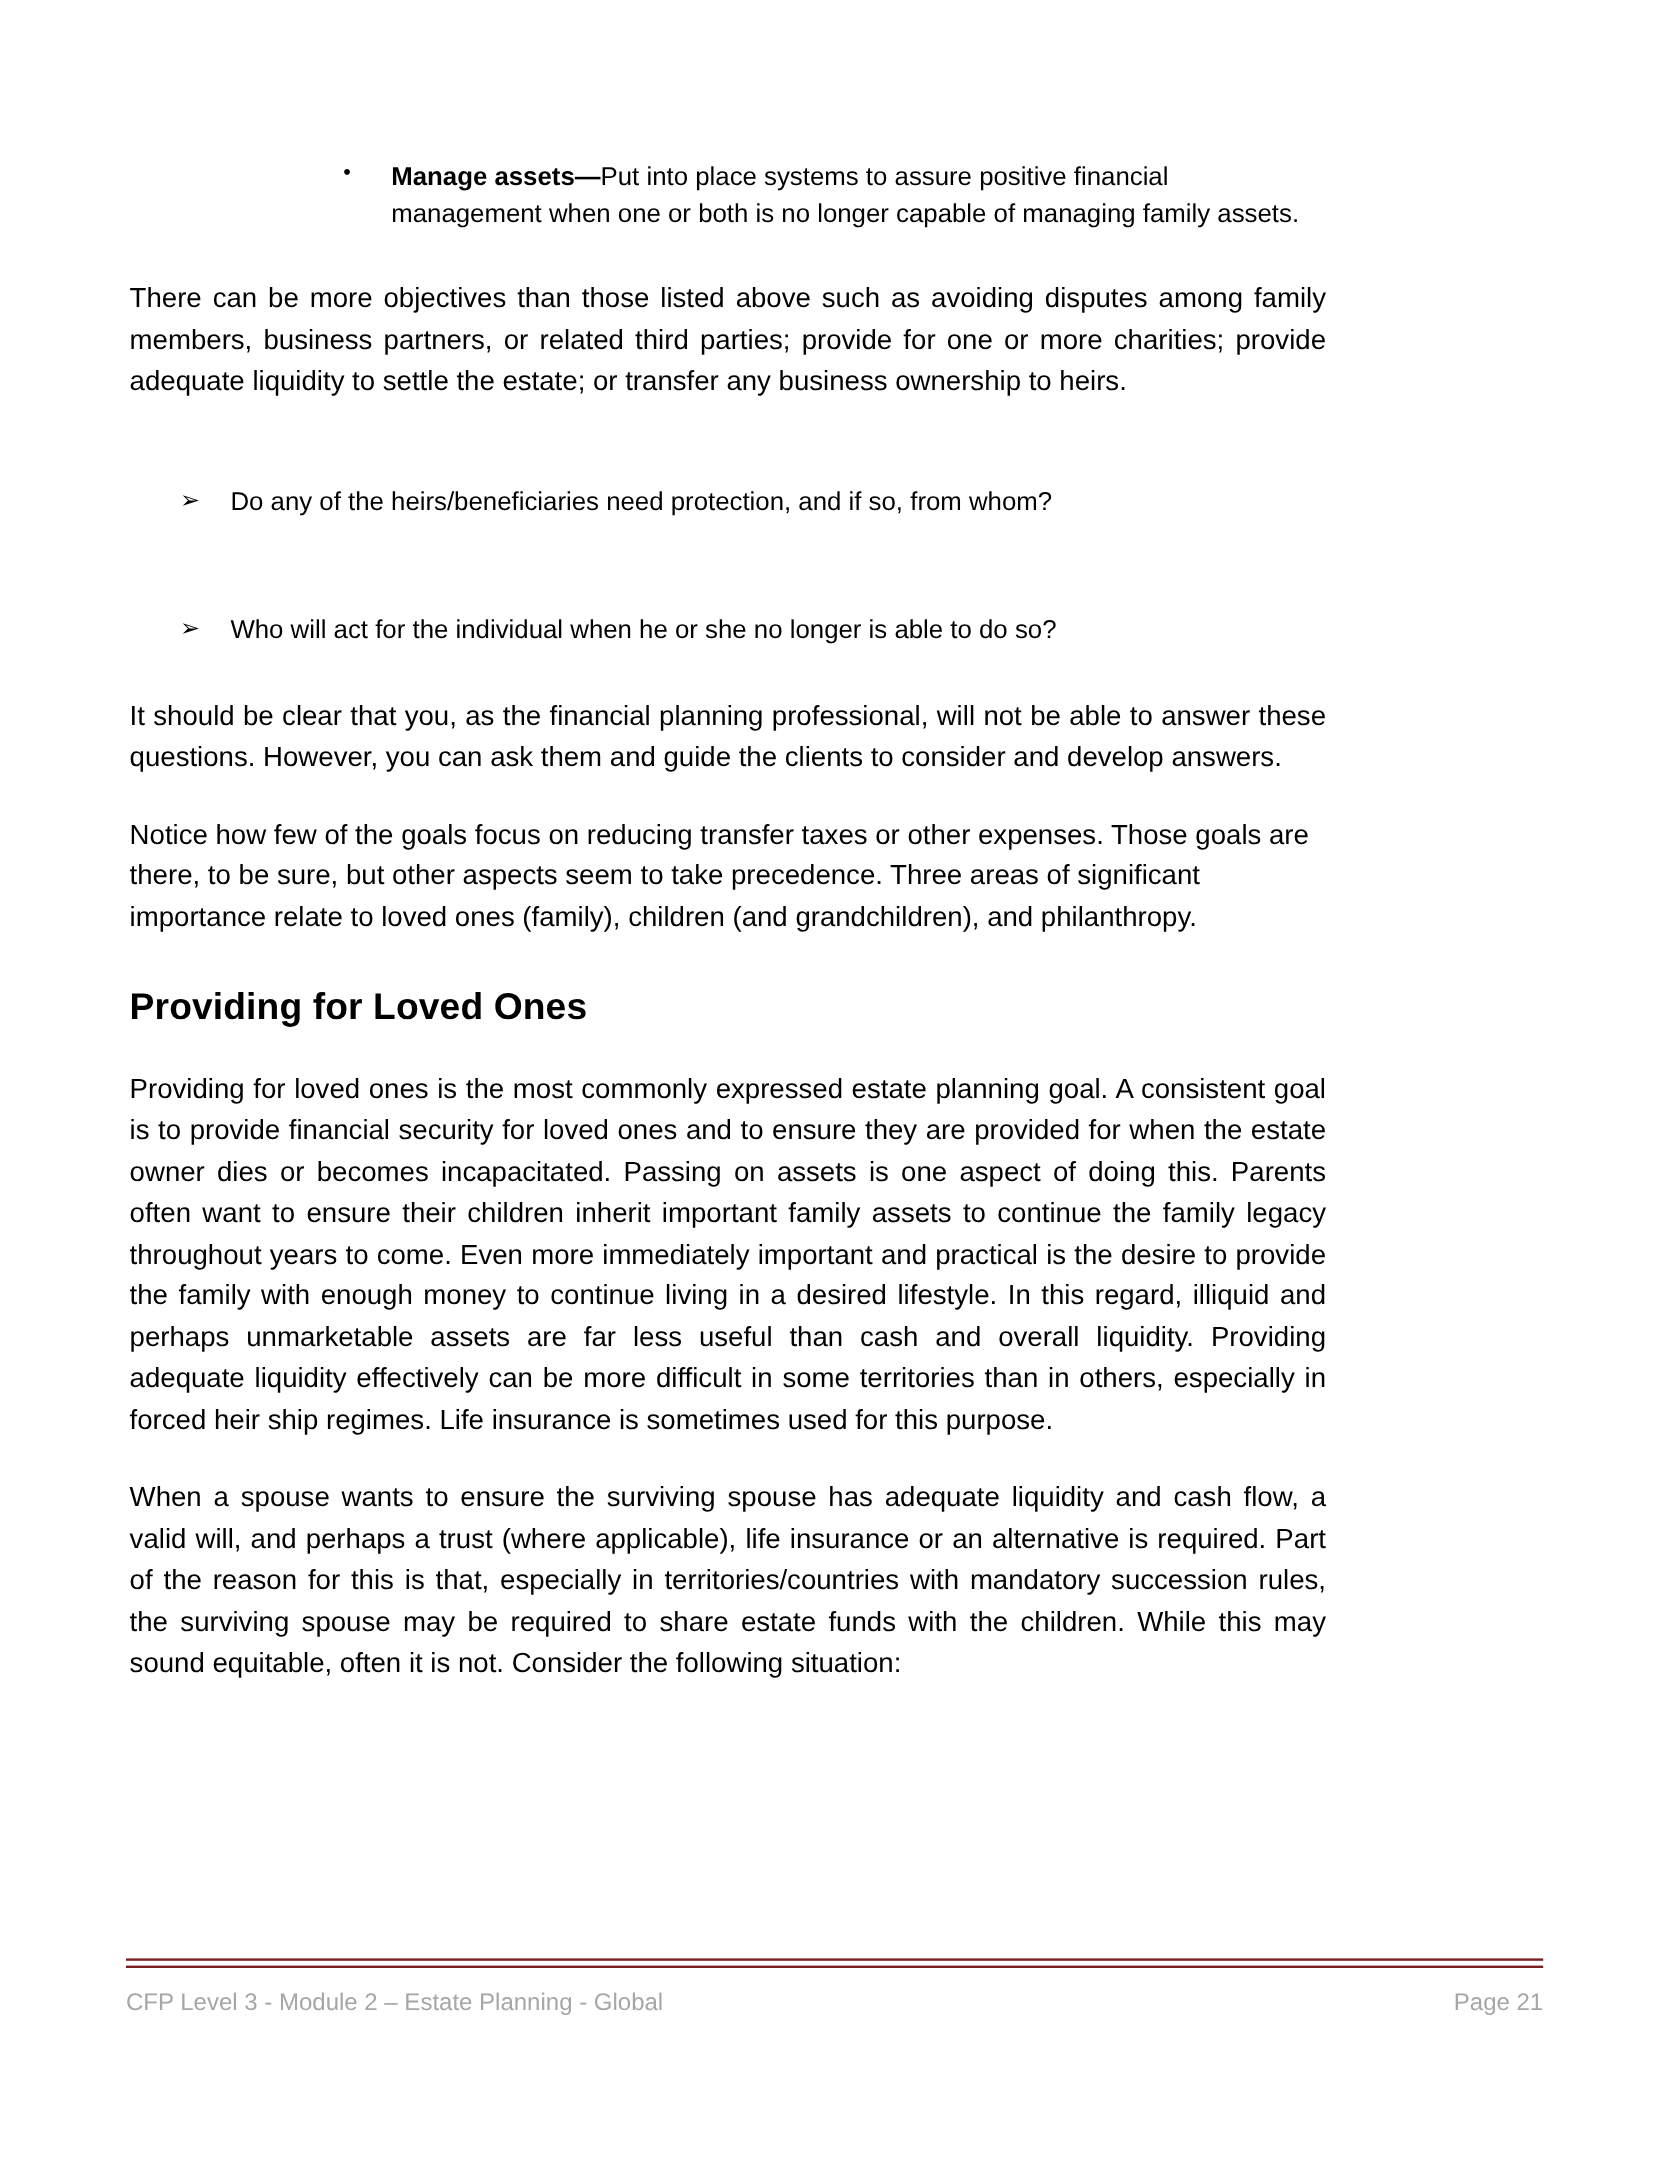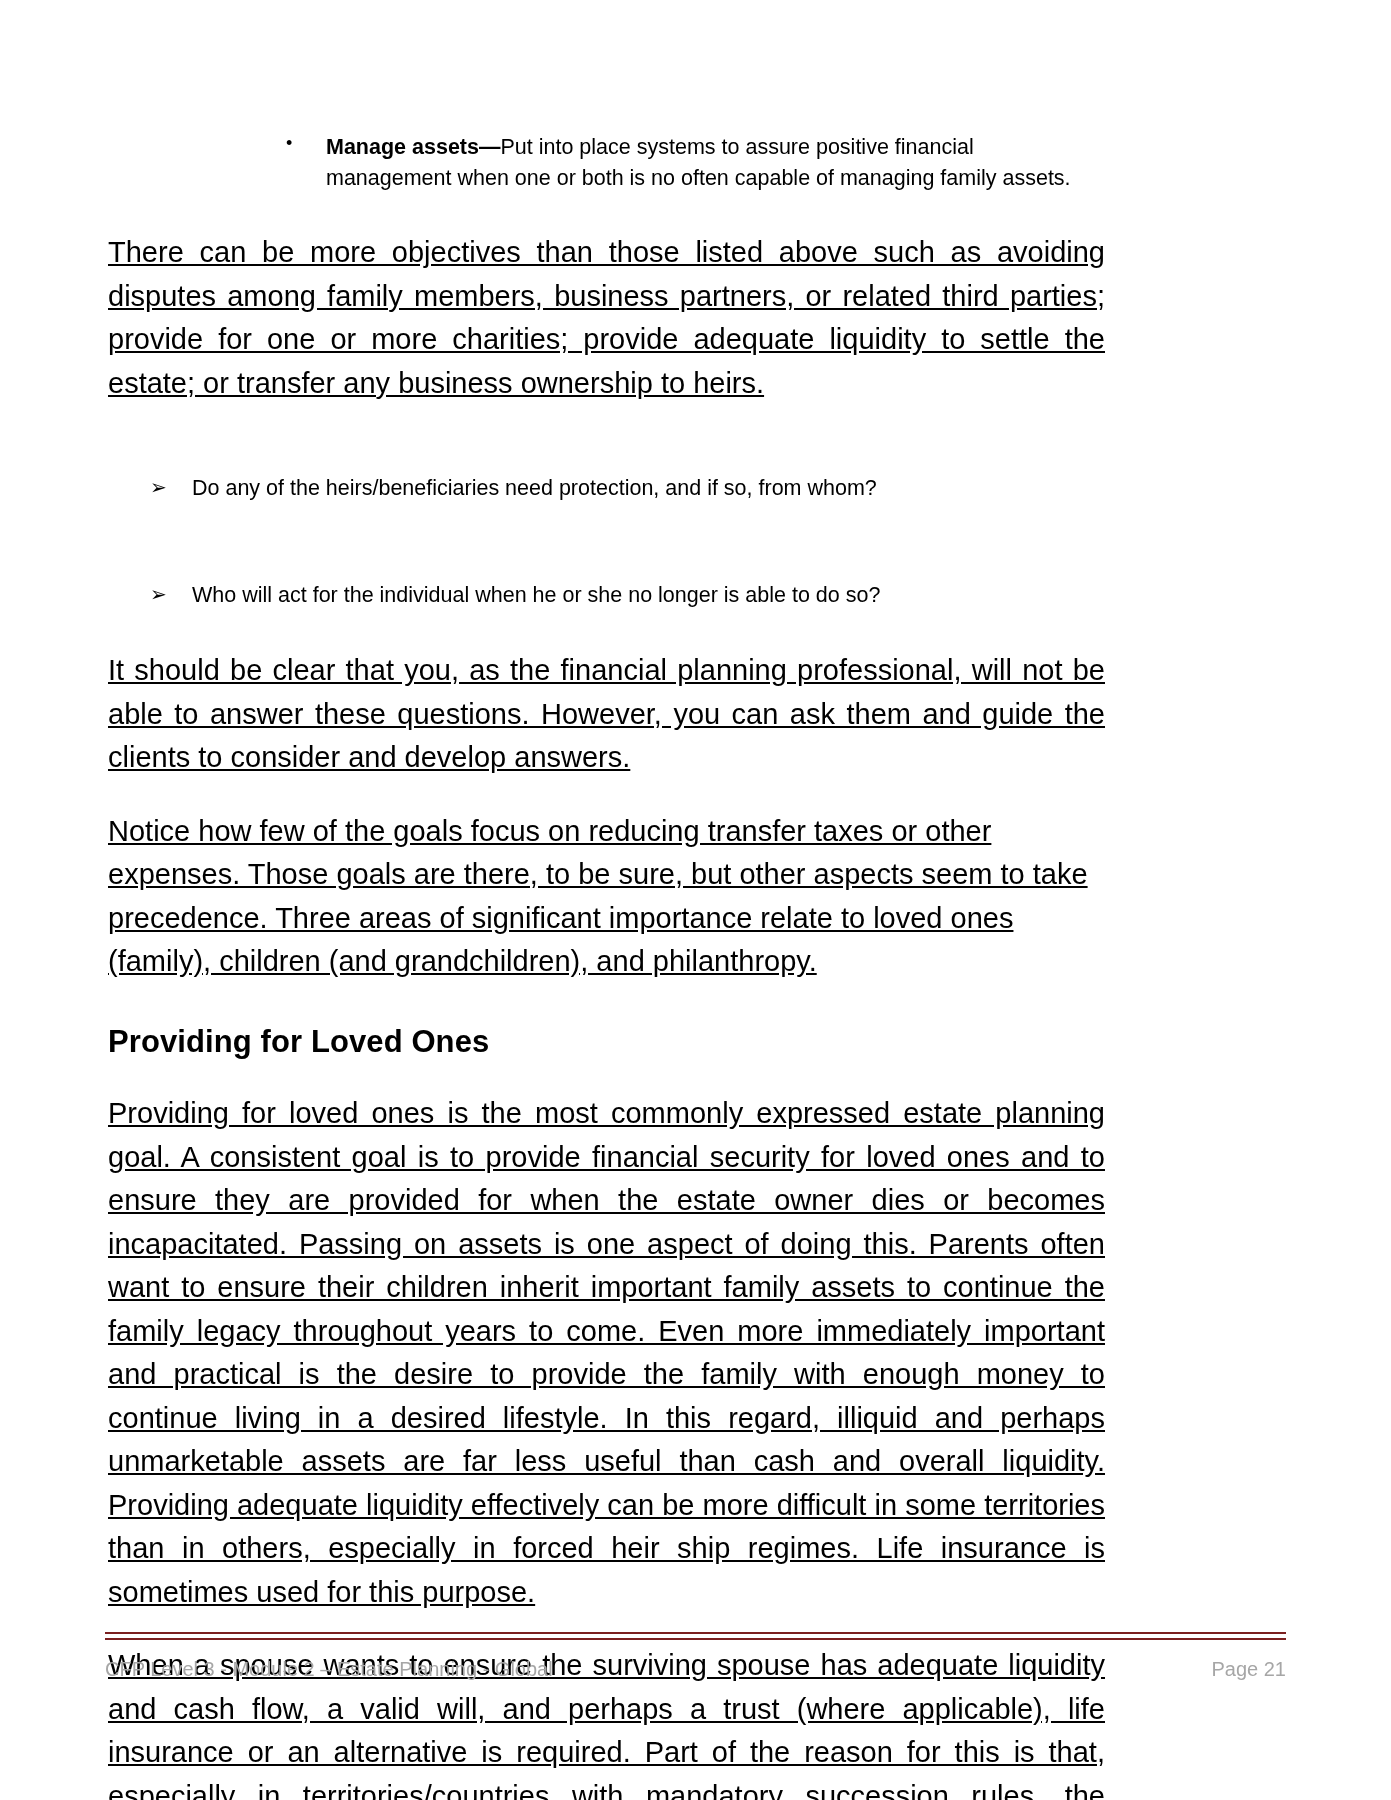--- a/index.html
+++ b/index.html
@@ -44,25 +44,24 @@
     left: 0px;
     top: -1px;
     font-size: 18px;
     line-height: 1.42;
   }
   .dot-item b { font-weight: bold; }
 
   
   p.body {
     margin: 0;
-    font-size: 29px;
+    font-size: 23px;
     line-height: 1.50;
     text-align: justify;
     text-justify: inter-word;
-    text-decoration: underline;
   }
   p.body.nojust { text-align: left; }
 
   .gap-lg { height: 38px; }
   .gap-md { height: 30px; }
 
   
   .arrow-item {
     position: relative;
     margin-left: 42px;
@@ -115,21 +114,21 @@
 </style>
 </head>
 <body>
 
 <div class="page">
 
   <div class="content">
 
     <ul class="dot-list">
       <li class="dot-item">
-        <span class="dot-marker">•</span><b>Manage assets—</b><span>Put into place systems to assure positive financial management when one or both is no often capable of managing family assets.</span>
+        <span class="dot-marker">•</span><b>Manage assets—</b><span>Put into place systems to assure positive financial management when one or both is no longer capable of managing family assets.</span>
       </li>
     </ul>
 
     <div class="gap-lg"></div>
 
     <p class="body">There can be more objectives than those listed above  such as avoiding disputes among family members, business partners, or related third parties; provide for one or more charities; provide adequate liquidity to settle the estate; or transfer any business ownership to heirs.</p>
 
     <div class="gap-md"></div>
 
 

